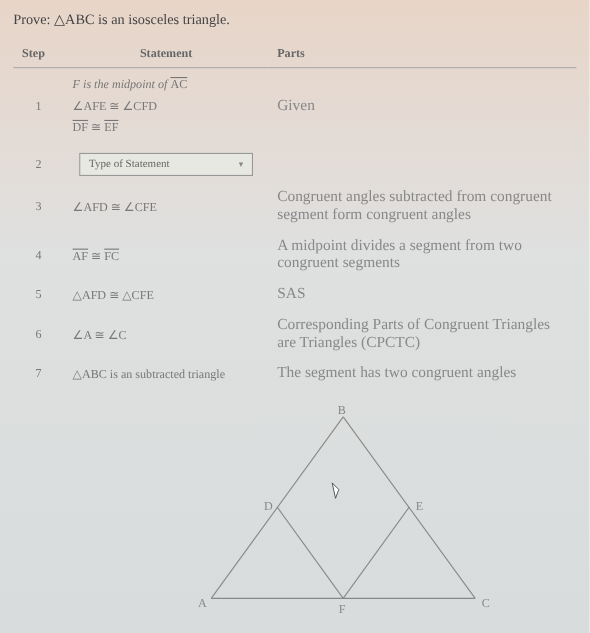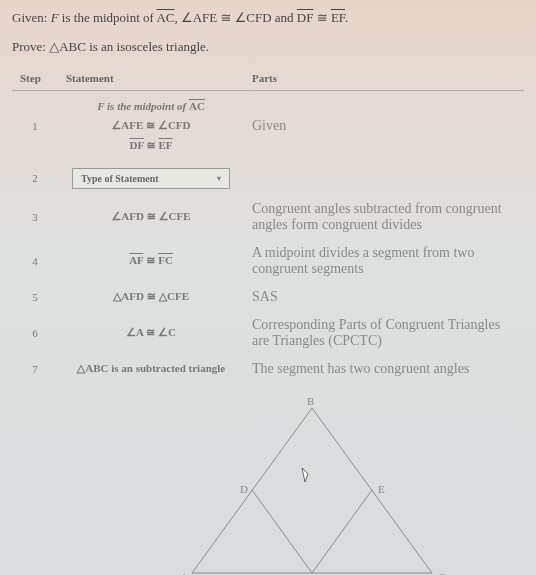--- a/index.html
+++ b/index.html
@@ -12,50 +12,47 @@
     width: 536px;
     box-sizing: border-box;
   }
   .problem { font-size: 13px; color: #444; line-height: 1.6; }
   .problem .line { margin-bottom: 8px; }
   .ov { text-decoration: overline; }
   table { border-collapse: collapse; font-size: 11px; color: #777; }
   th { text-align: left; font-weight: bold; color: #666; padding: 6px 8px; border-bottom: 1px solid #aaa; }
   td { padding: 6px 8px; vertical-align: middle; }
   td.step { text-align: center; width: 30px; }
-  td.stmt { text-align: center; width: 170px; font-weight: bold; }
+  td.stmt { width: 170px; }
   td.reason { font-size: 14px; color: #888; }
   .dropdown {
     border: 1px solid #999; background: #e8e8e3; padding: 4px 8px;
     font-size: 10px; color: #666; display: flex; justify-content: space-between;
     align-items: center; width: 140px; margin: 0 auto;
   }
   .chev { font-size: 8px; color: #888; }
   .given-block { line-height: 1.8; }
   .diagram { margin: 10px 0 0 140px; }
   svg text { font-family: Georgia, serif; fill: #888; font-size: 11px; }
   svg line { stroke: #888; stroke-width: 1; }
 </style>
 </head>
 <body>
 
 <div class="problem">
   <div class="line">
-    <span>Given: </span><i>F</i><span> is the midpoint of </span><span class="ov">AC</span><span>, ∠AFE ≅ ∠CFD and </span><span class="ov">DF</span><span> ≅ </span><span class="ov">EF</span><span>.</span>
-  </div>
-  <div class="line">
     <span>Prove: </span><span>△ABC is an isosceles triangle.</span>
   </div>
 </div>
 
 <table>
   <tbody>
       <tr>
     <th>Step</th>
-    <th style="">Statement</th>
+    <th style="text-align:center">Statement</th>
     <th>Parts</th>
   </tr>
 
   <tr>
     <td class="step">1</td>
     <td class="stmt">
       <div class="given-block">
         <div><i>F is the midpoint of </i><span class="ov">AC</span></div>
         <div>∠AFE ≅ ∠CFD</div>
         <div><span class="ov">DF</span><span> ≅ </span><span class="ov">EF</span></div>
@@ -71,21 +68,21 @@
         <span>Type of Statement</span>
         <span class="chev">▾</span>
       </div>
     </td>
     <td class="reason"></td>
   </tr>
 
   <tr>
     <td class="step">3</td>
     <td class="stmt">∠AFD ≅ ∠CFE</td>
-    <td class="reason">Congruent angles subtracted from congruent angles form congruent divides</td>
+    <td class="reason">Congruent angles subtracted from congruent segment form congruent angles</td>
   </tr>
 
   <tr>
     <td class="step">4</td>
     <td class="stmt">
       <span class="ov">AF</span><span> ≅ </span><span class="ov">FC</span>
     </td>
     <td class="reason">A midpoint divides a segment from two congruent segments</td>
   </tr>
 

